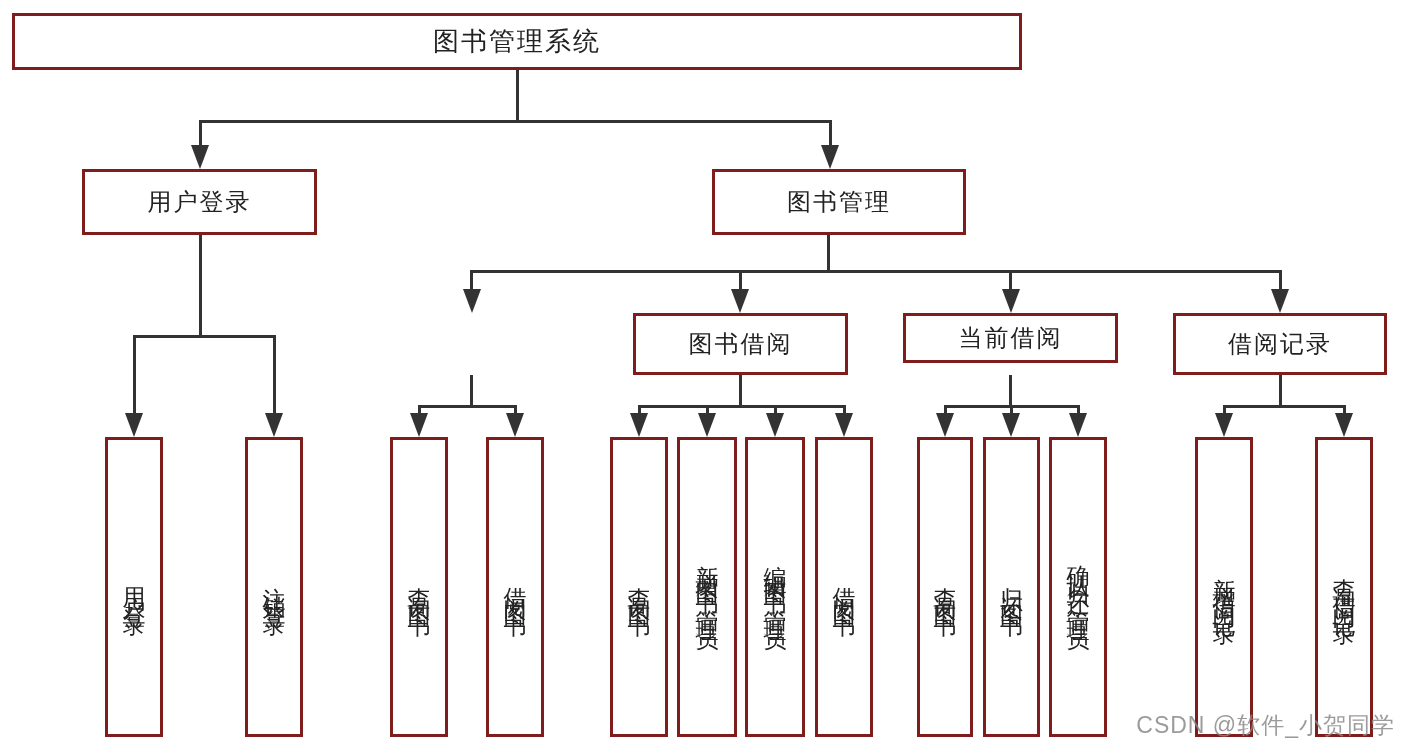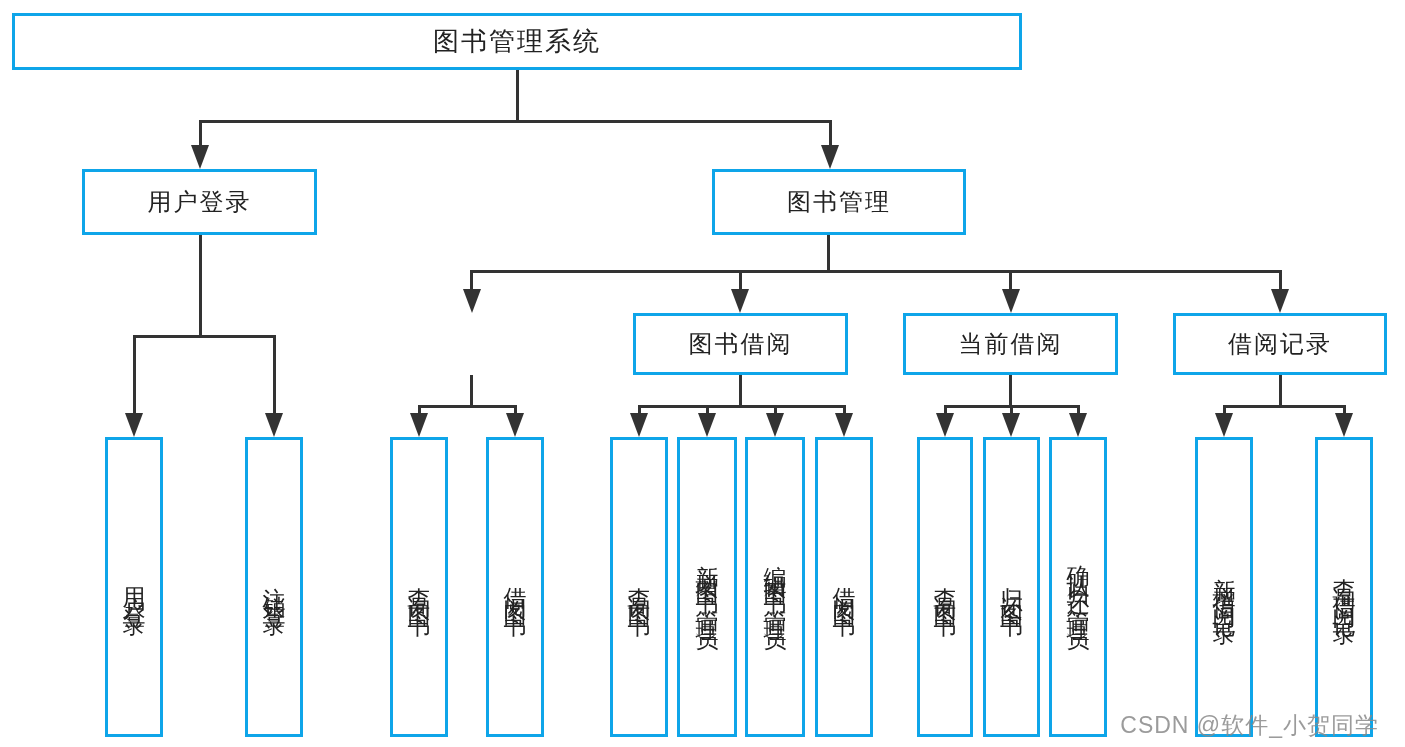--- a/index.html
+++ b/index.html
@@ -5,21 +5,21 @@
   * { margin:0; padding:0; box-sizing:border-box; }
   html,body { background:#ffffff; }
   body { font-family:"Liberation Sans", sans-serif; }
   .stage {
     position:relative; width:1405px; height:747px;
     background:#ffffff; overflow:hidden;
   }
   
   .node {
     position:absolute; background:#ffffff;
-    border:3px solid #0ea5e9; color:#222222;
+    border:3px solid #7f1d1d; color:#222222;
     display:flex; align-items:center; justify-content:center;
   }
   .node.h { font-size:24px; letter-spacing:2px; font-weight:500; }
   .node.root { font-size:26px; }
   .node.v .vtext {
     writing-mode:vertical-rl; text-orientation:mixed;
     font-size:23px; letter-spacing:9px; line-height:1;
     font-weight:500; white-space:nowrap;
   }
   
@@ -27,21 +27,21 @@
   .hl { position:absolute; height:3px; background:#333333; }
   
   .drop { position:absolute; width:3px; background:#333333; }
   .drop::after {
     content:""; position:absolute; top:100%; left:50%; margin-left:-9px;
     width:0; height:0;
     border-left:9px solid transparent; border-right:9px solid transparent;
     border-top:24px solid #333333;
   }
   .watermark {
-    position:absolute; right:26px; bottom:6px;
+    position:absolute; right:10px; bottom:6px;
     font-size:23px; color:rgba(138,138,138,0.85);
     letter-spacing:1px; z-index:5;
   }
 </style>
 </head>
 <body>
 
 <div class="stage">
 
   <div class="node h root" style="left:12px; top:13px; width:1010px; height:57px;">
@@ -68,21 +68,21 @@
   <div class="vl" style="left:827px; top:235px; height:35px;"></div>
   <div class="hl" style="left:470px; top:270px; width:812px;"></div>
   <div class="drop" style="left:470px; top:270px; height:19px;"></div>
   <div class="drop" style="left:738.5px; top:270px; height:19px;"></div>
   <div class="drop" style="left:1009px; top:270px; height:19px;"></div>
   <div class="drop" style="left:1278.5px; top:270px; height:19px;"></div>
 
   <div class="node h" style="left:633px; top:313px; width:215px; height:62px;">
     <span>图书借阅</span>
   </div>
-  <div class="node h" style="left:903px; top:313px; width:215px; height:62px;">
+  <div class="node h" style="left:903px; top:313px; width:215px; height:50px;">
     <span>当前借阅</span>
   </div>
   <div class="node h" style="left:1173px; top:313px; width:214px; height:62px;">
     <span>借阅记录</span>
   </div>
 
   <div class="vl" style="left:470px; top:375px; height:30px;"></div>
   <div class="hl" style="left:417.5px; top:405px; width:99px;"></div>
   <div class="drop" style="left:417.5px; top:405px; height:8px;"></div>
   <div class="drop" style="left:513.5px; top:405px; height:8px;"></div>

